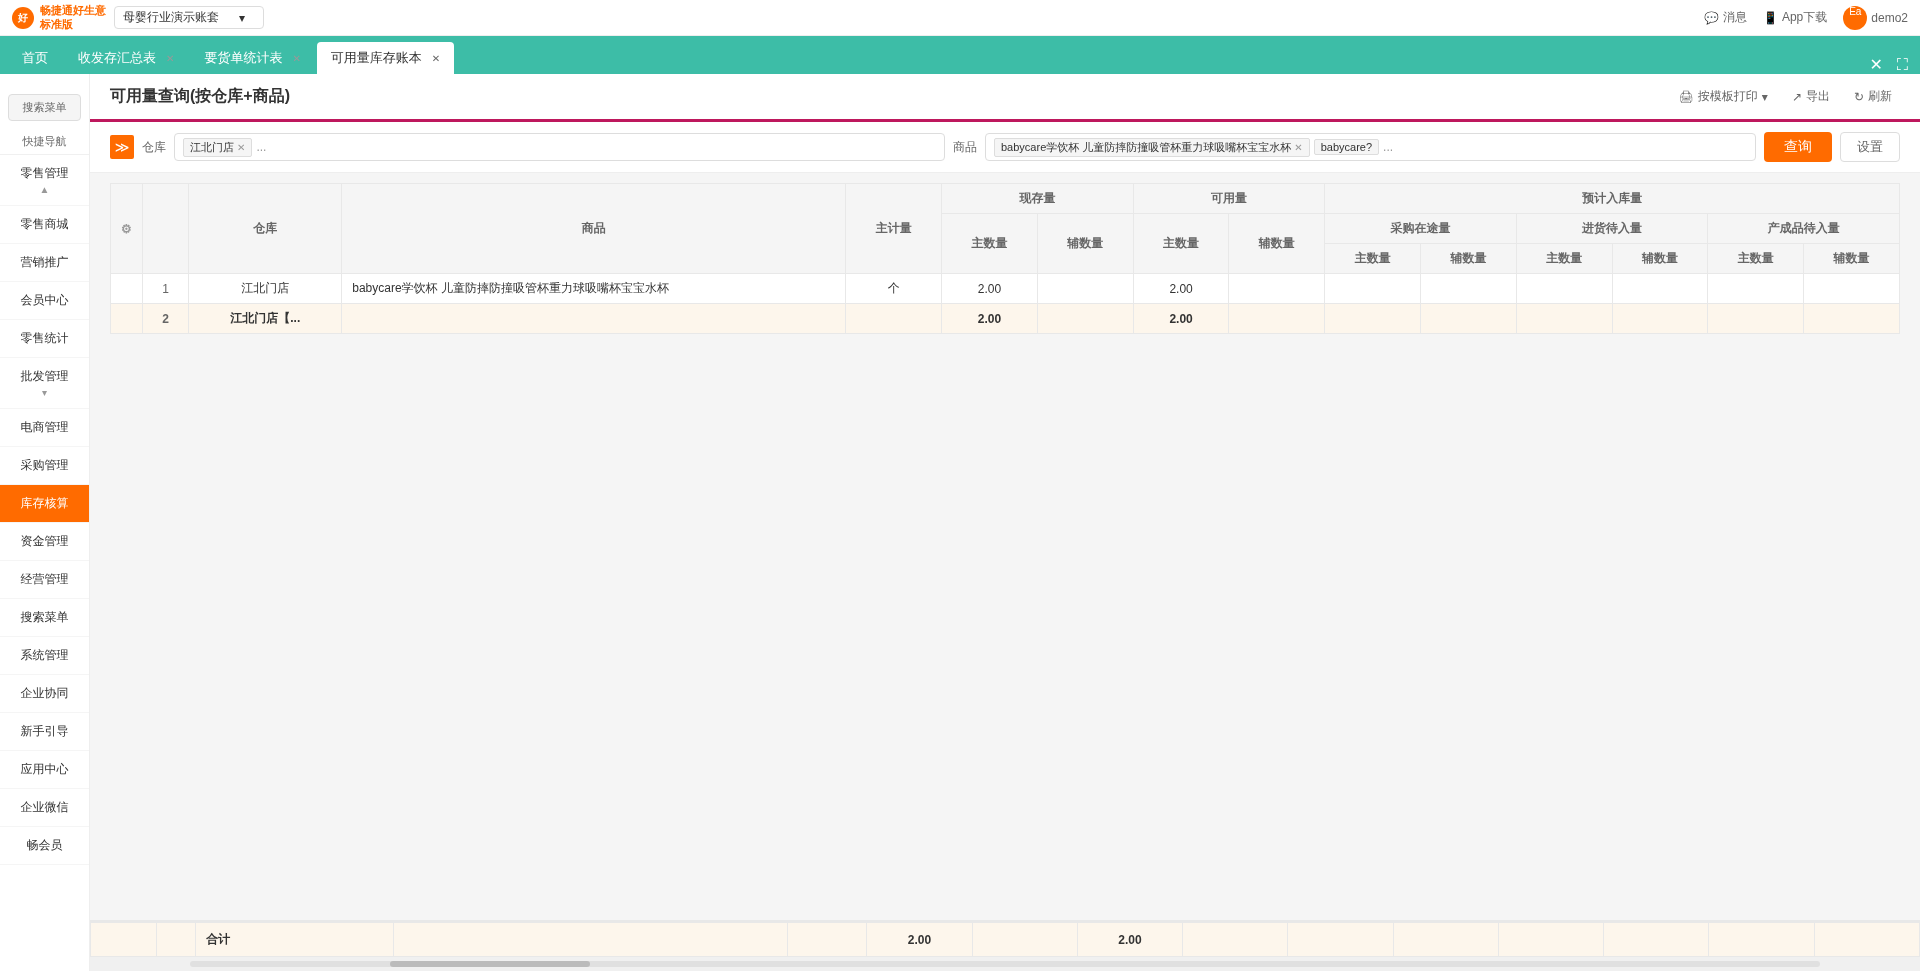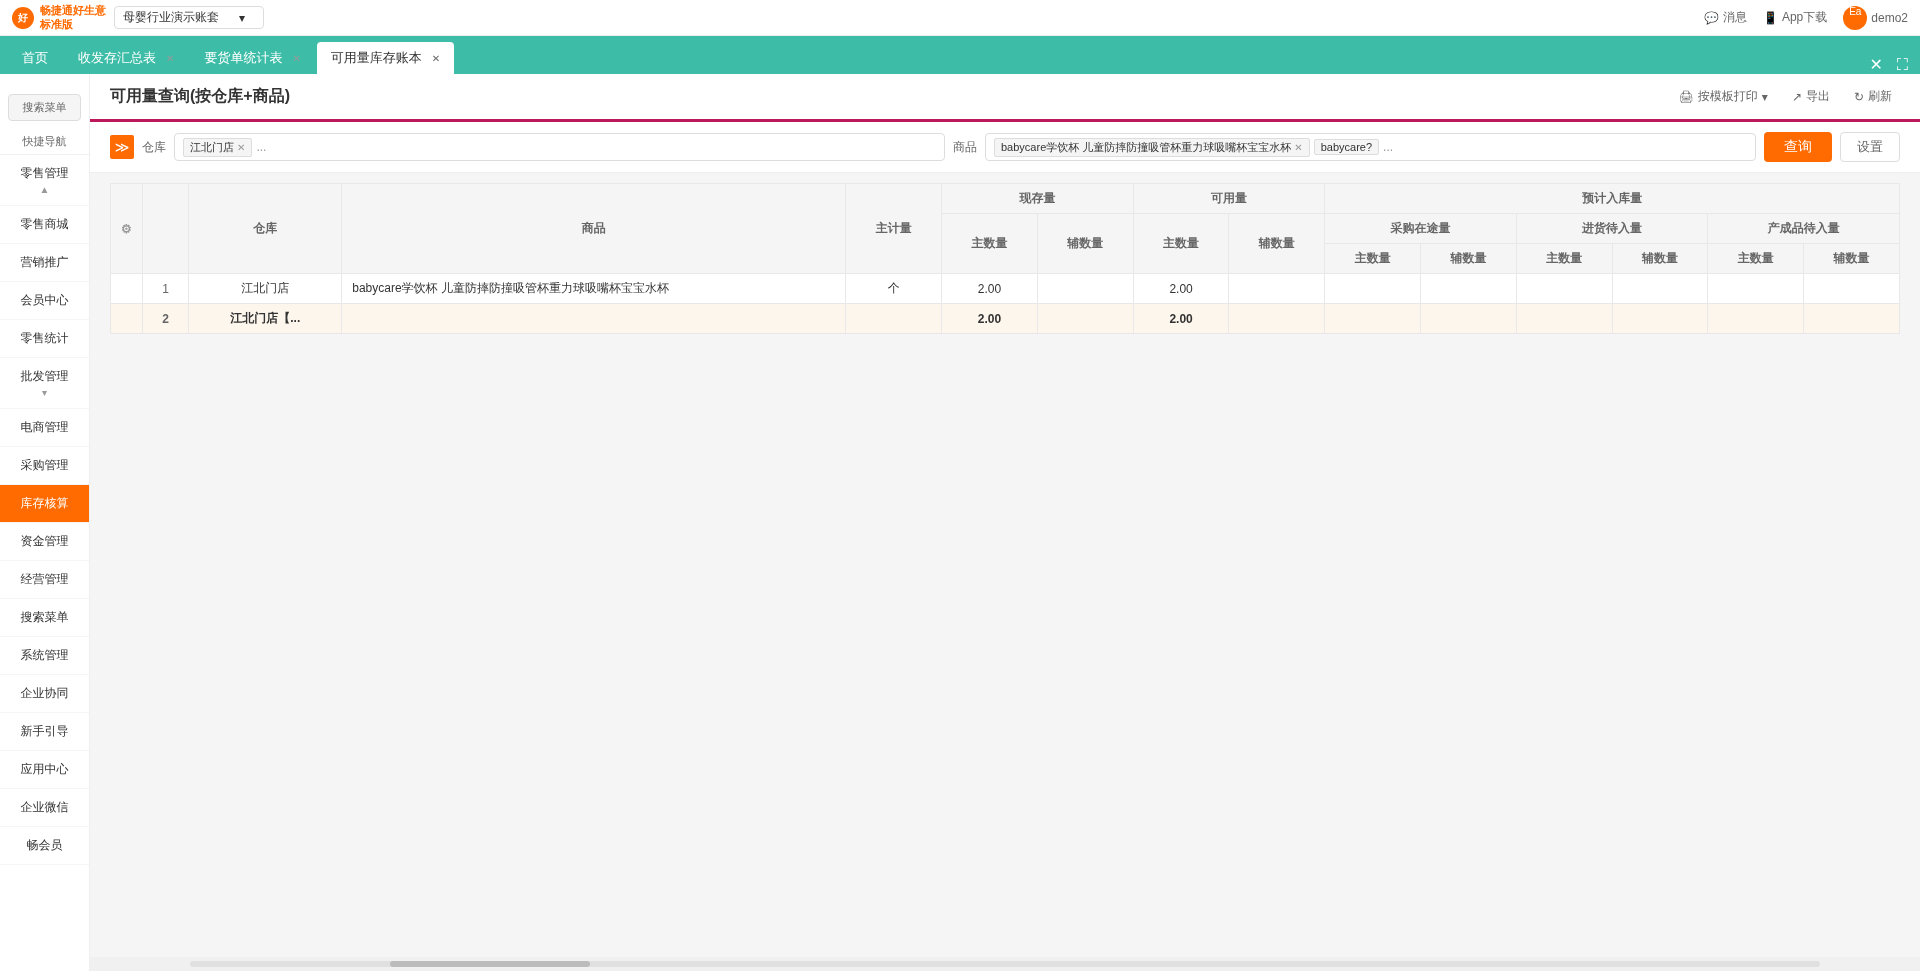--- a/index.html
+++ b/index.html
@@ -313,20 +313,43 @@
             <td></td>
             <td></td>
             <td></td>
             <td></td>
             <td></td>
           </tr>
         </tbody>
       </table>
     </div>
 
+    <div class="table-footer">
+      <table class="footer-table">
+        <tbody>
+            <tr>
+          <td style="width:50px;"></td>
+          <td style="width:30px;"></td>
+          <td style="text-align:left; width:150px;">合计</td>
+          <td style="width:300px;"></td>
+          <td style="width:60px;"></td>
+          <td style="width:80px;">2.00</td>
+          <td style="width:80px;"></td>
+          <td style="width:80px;">2.00</td>
+          <td style="width:80px;"></td>
+          <td style="width:80px;"></td>
+          <td style="width:80px;"></td>
+          <td style="width:80px;"></td>
+          <td style="width:80px;"></td>
+          <td style="width:80px;"></td>
+          <td style="width:80px;"></td>
+        </tr>
+      </tbody>
+        </table>
+    </div>
 
     <div class="bottom-scroll">
       <div class="scroll-track">
         <div class="scroll-thumb"></div>
       </div>
     </div>
 
   </div>
 </div>
 

